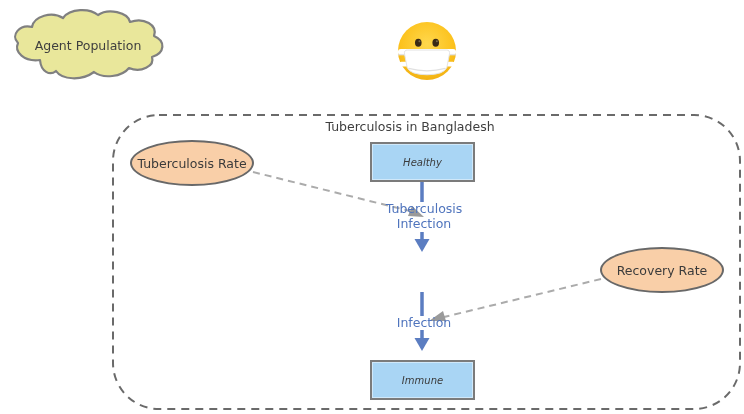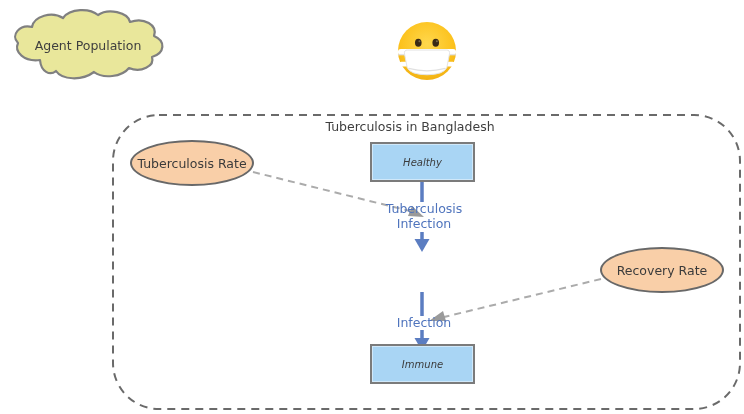--- a/index.html
+++ b/index.html
@@ -34,21 +34,21 @@
     font-size:12.5px;color:#3f3f3f;}
 
   
   .state-box{position:absolute;width:105px;height:40px;
     background:var(--state_fill);border:2px solid var(--state_stroke);
     display:flex;align-items:center;justify-content:center;
     font-size:10px;color:#3b3b3b;
     box-shadow:inset 0 0 0 1px rgba(255,255,255,0.45);font-style:italic;}
   .state-healthy{left:370px;top:142px;}
   .state-infected{left:370px;top:252px;}
-  .state-immune{left:370px;top:344px;}
+  .state-immune{left:370px;top:360px;}
 
   
   .transition-label{position:absolute;text-align:center;
     font-size:12.5px;line-height:15px;color:var(--accent_blue);}
   .t-infection{left:352px;top:201px;width:144px;}
   .t-recovery{left:372px;top:315px;width:104px;}
 
   
   .param-ellipse{position:absolute;width:124px;height:46px;border-radius:50%;
     background:var(--param_fill);border:2px solid var(--param_stroke);

